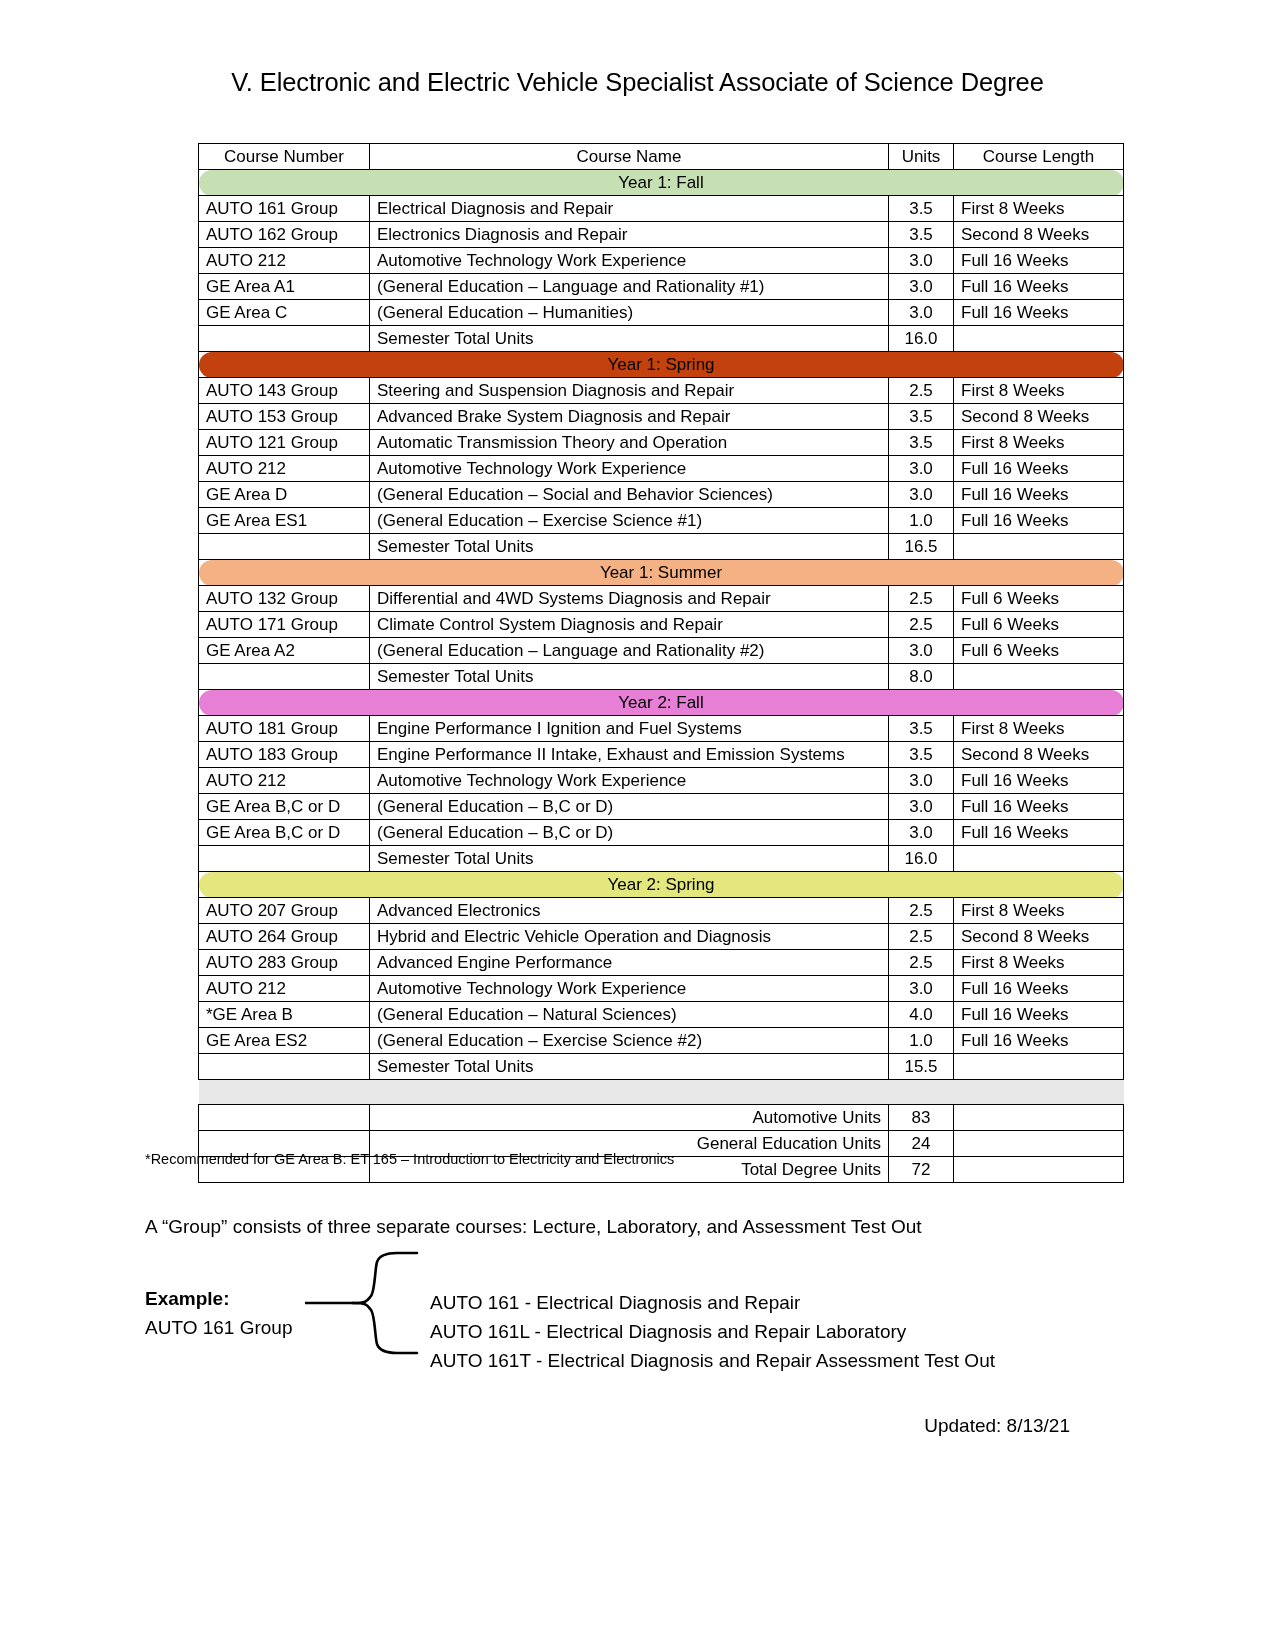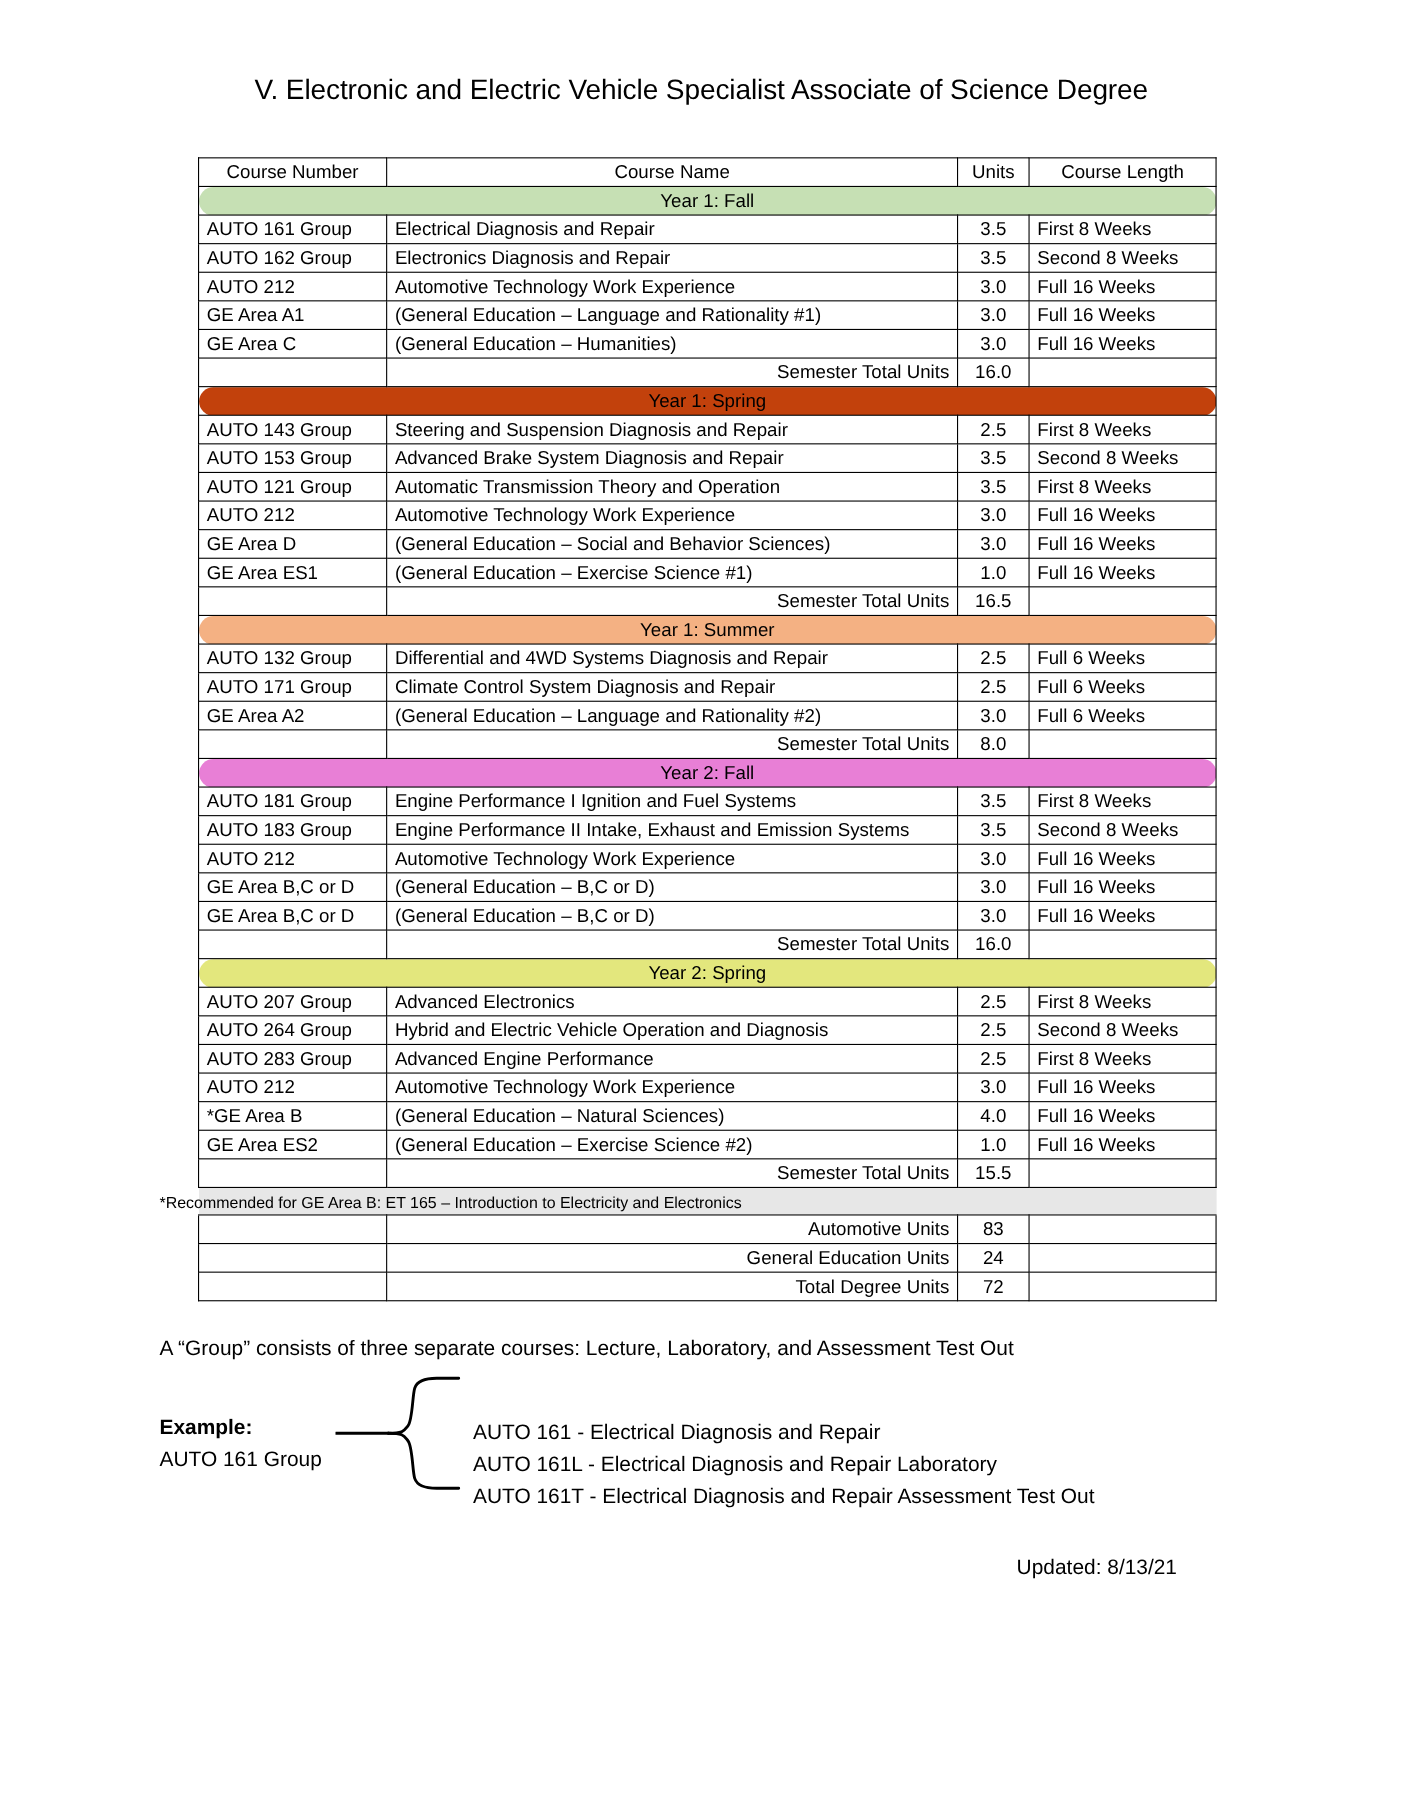--- a/index.html
+++ b/index.html
@@ -30,21 +30,21 @@
     font-size: 25.5px;
     font-weight: 400;
     letter-spacing: -0.1px;
     white-space: nowrap;
   }
 
   
   .table-wrap {
     position: absolute;
     top: 143px;
-    left: 141px;
+    left: 159px;
     width: 925px;
     padding-left: 39px;
   }
   table.plan {
     border-collapse: collapse;
     width: 925px;
     table-layout: fixed;
     font-size: 17px;
   }
   table.plan td, table.plan th {
@@ -67,36 +67,36 @@
   .cell-name  { text-align: left; border-radius: 11px; }
   .cell-units { text-align: center; }
   .cell-len   { text-align: left; }
 
   tr.season td {
     text-align: center;
     font-weight: 400;
     border-radius: 13px;
   }
 
-  tr.total-row .cell-name { text-align: right; }
+  tr.total-row .cell-name { }
   tr.total-row .cell-num  { }
 
   tr.spacer-row td {
     background: #e7e7e7;
     border-left: none;
     border-right: none;
     height: 25.4px;
   }
 
   tr.grand-row .cell-name { text-align: right; }
 
   
   .footnote {
     position: absolute;
-    top: 1086px;
+    top: 1151px;
     left: 145px;
     font-size: 14.5px;
     white-space: nowrap;
   }
 
   
   .group-note {
     position: absolute;
     top: 1216px;
     left: 145px;

